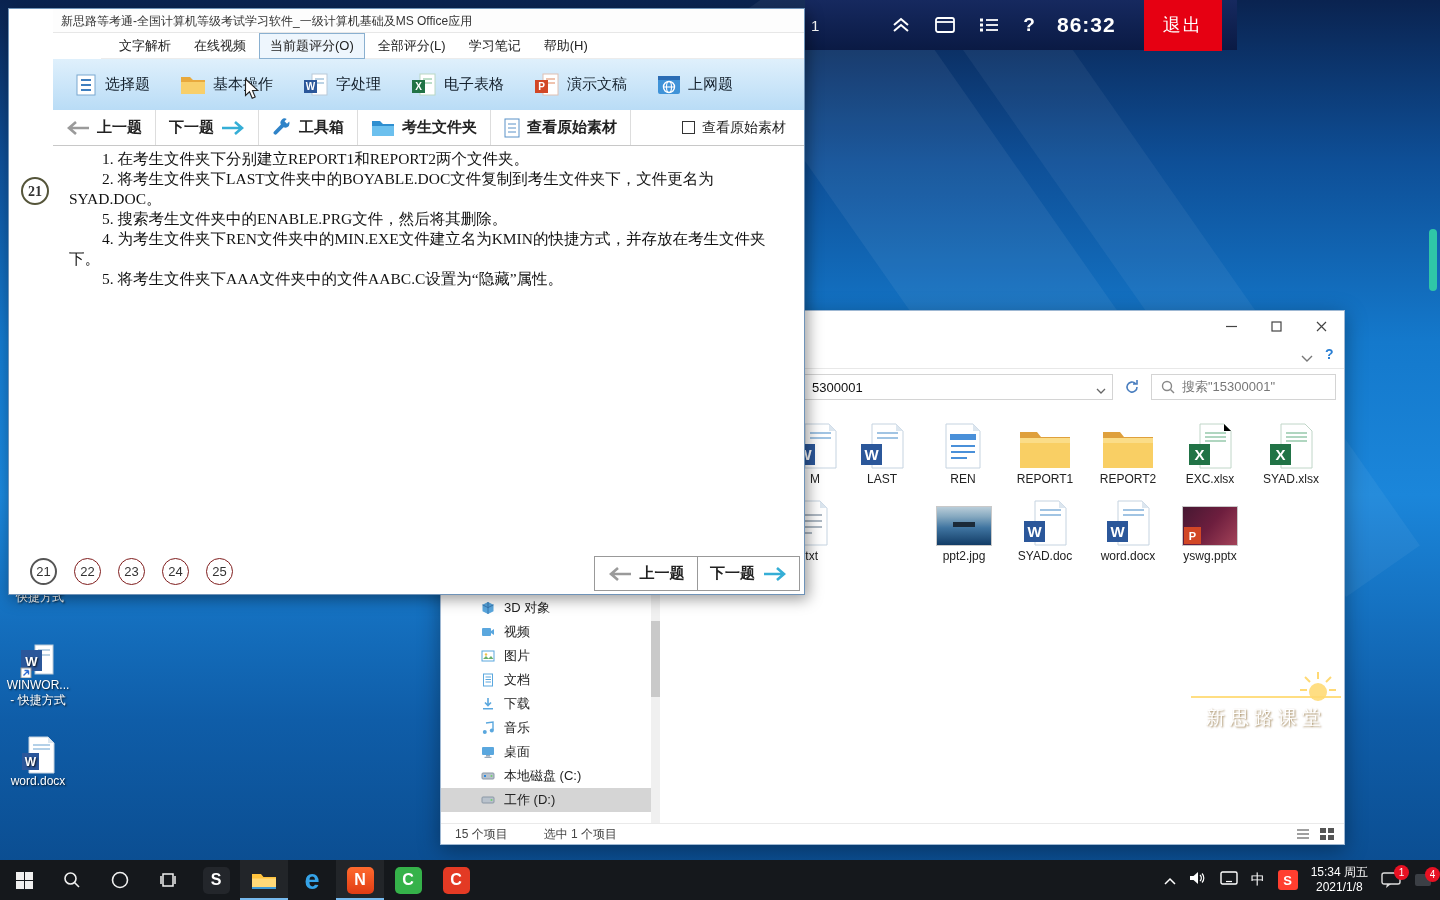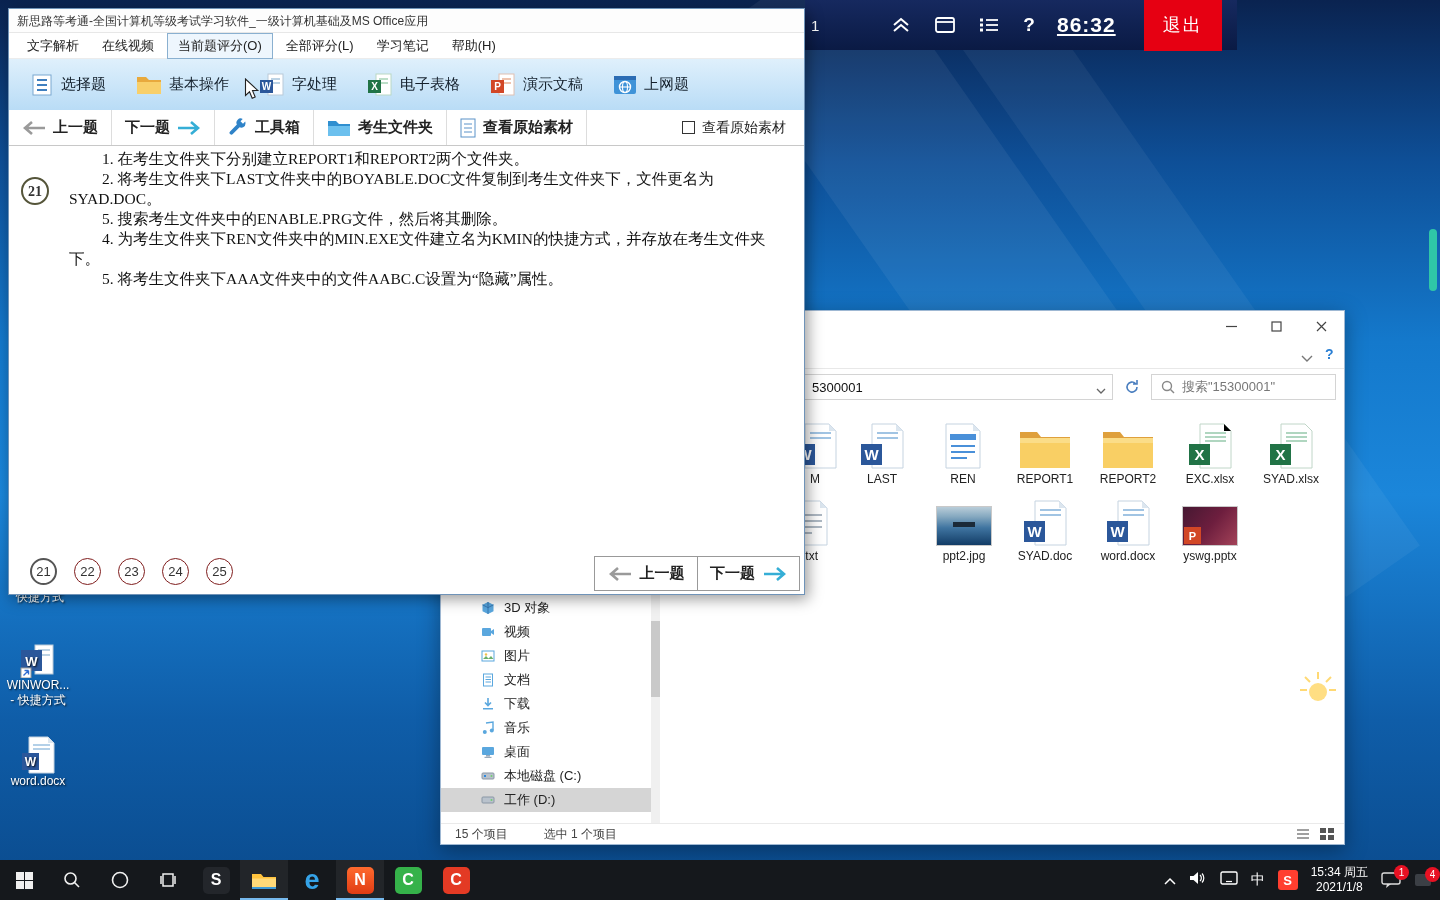--- a/index.html
+++ b/index.html
@@ -14,31 +14,31 @@
   .beam2 { left:1120px; top:-120px; width:90px; height:760px; background:rgba(255,255,255,.05); }
   .side-pill { position:absolute; left:1429px; top:229px; width:8px; height:62px; background:#2fc7a7; border-radius:4px; z-index:2; }
 
   
   .recorder-bar { position:absolute; left:805px; top:0; width:432px; height:50px; z-index:15;
     background:linear-gradient(180deg,#16295f,#0a1a44); display:flex; align-items:center; color:#fff; }
   .rb-partial { margin-left:6px; font-size:15px; }
   .rb-icon { display:inline-flex; }
   .rb-icon.i1 { margin-left:72px; } .rb-icon.i2,.rb-icon.i3 { margin-left:24px; }
   .rb-help { margin-left:24px; font-size:19px; font-weight:bold; }
-  .rb-timer { margin-left:22px; font-size:21px; font-weight:bold; letter-spacing:1px;text-decoration:underline; }
+  .rb-timer { margin-left:22px; font-size:21px; font-weight:bold; letter-spacing:1px; }
   .rb-exit { margin-left:28px; width:78px; height:52px; background:#e60012; color:#fff; font-size:18px;
     border:none; display:flex; align-items:center; justify-content:center; letter-spacing:2px; }
 
   
   .exam-window { position:absolute; left:8px; top:8px; width:797px; height:587px; background:#fff;
-    border:1px solid #6f93b8; box-shadow:3px 4px 14px rgba(0,0,0,.4); z-index:20; }
+    border:1px solid #6f93b8; box-shadow:3px 4px 14px rgba(0,0,0,.4); z-index:20;padding-left:44px; }
   .exam-titlebar { height:24px; line-height:24px; padding-left:8px; font-size:12px; color:#333;
     background:#fdfdfd; border-bottom:1px solid #e7e7e7; white-space:nowrap; overflow:hidden; }
   .exam-menubar { height:26px; display:flex; align-items:center; font-size:13px; color:#222;
-    padding-left:8px; border-bottom:1px solid #ececec; }
+    padding-left:8px; border-bottom:1px solid #ececec;margin-left:48px; }
   .menu-item { padding:3px 10px; margin-right:3px; white-space:nowrap; }
   .menu-item.active { border:1px solid #8ab0d0; background:#eef6fd; }
   .exam-toolbar { height:51px; background:linear-gradient(#dff0fc,#b9dcf6); display:flex; align-items:center; padding-left:6px; }
   .tb-item { display:flex; align-items:center; gap:7px; padding:0 15px; height:100%; font-size:15px; color:#14202c; }
   .exam-navbar { height:36px; background:#fff; border-bottom:1px solid #c8c8c8; display:flex; align-items:stretch;
     font-size:15px; font-weight:bold; color:#222; }
   .nav-cell { display:flex; align-items:center; gap:7px; padding:0 13px; border-right:1px solid #ddd; white-space:nowrap; }
   .nav-keep { display:flex; align-items:center; gap:7px; margin-left:auto; padding-right:18px;
     font-weight:normal; font-size:14px; }
   .checkbox { width:13px; height:13px; border:1px solid #333; background:#fff; display:inline-block; }
@@ -492,20 +492,21 @@
   <svg class="wm-sun" width="40" height="34" viewBox="0 0 40 34">
       <g stroke="#ffd76a" stroke-width="2">
         <line x1="20" y1="2" x2="20" y2="9"></line>
         <line x1="7" y1="7" x2="12" y2="12"></line>
         <line x1="33" y1="7" x2="28" y2="12"></line>
         <line x1="2" y1="20" x2="9" y2="20"></line>
         <line x1="38" y1="20" x2="31" y2="20"></line>
       </g>
       <circle cx="20" cy="22" r="9" fill="#ffd76a" opacity=".9"></circle>
     </svg>
+  <div class="wm-sub">新思路课堂</div>
 </div>
 
 <div class="exam-window">
   <div class="exam-titlebar">新思路等考通-全国计算机等级考试学习软件_一级计算机基础及MS Office应用</div>
 
   <div class="exam-menubar">
     <span class="menu-item">文字解析</span>
     <span class="menu-item">在线视频</span>
     <span class="menu-item active">当前题评分(O)</span>
     <span class="menu-item">全部评分(L)</span>

